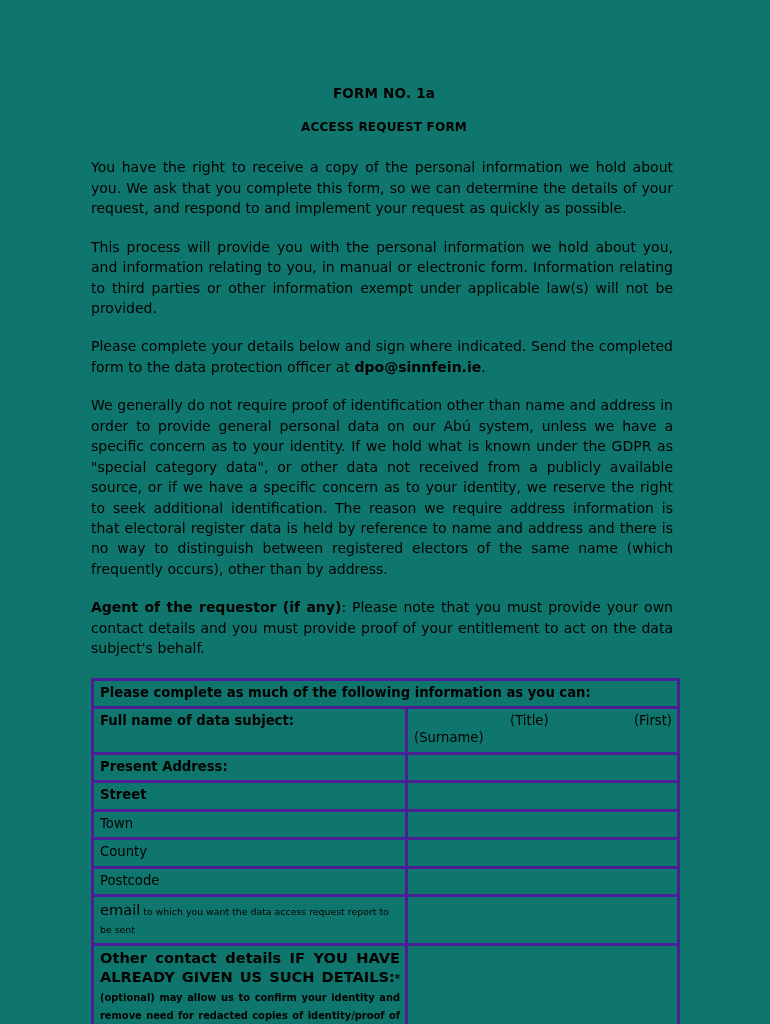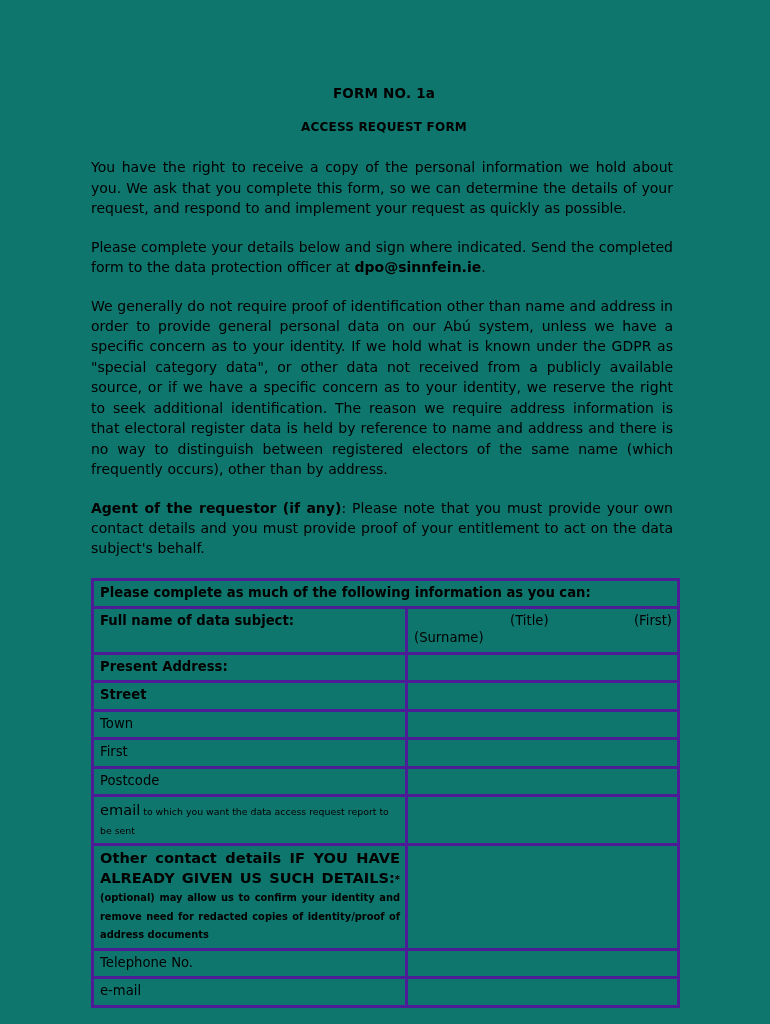--- a/index.html
+++ b/index.html
@@ -138,20 +138,21 @@
 <body>
 
 <div class="page">
   <div class="content">
 
     <div class="doc-title">FORM NO. 1a</div>
     <div class="doc-subtitle">ACCESS REQUEST FORM</div>
 
     <p class="para first-body">You have the right to receive a copy of the personal information we hold about you. We ask that you complete this form, so we can determine the details of your request, and respond to and implement your request as quickly as possible.</p>
 
+    <p class="para">This process will provide you with the personal information we hold about you, and information relating to you, in manual or electronic form. Information relating to third parties or other information exempt under applicable law(s) will not be provided.</p>
 
     <p class="para"><span>Please complete your details below and sign where indicated.  Send the completed form to the data protection officer at </span><b>dpo@sinnfein.ie</b><span>.</span></p>
 
     <p class="para">We generally do not require proof of identification other than name and address in order to provide general personal data on our Abú system, unless we have a specific concern as to your identity.  If we hold what is known under the GDPR as "special category data", or other data not received from a publicly available source, or if we have a specific concern as to your identity, we reserve the right to seek additional identification. The reason we require address information is that electoral register data is held by reference to name and address and there is no way to distinguish between registered electors of the same name (which frequently occurs), other than by address.</p>
 
     <p class="para"><b>Agent of the requestor (if any)</b><span>:  Please note that you must provide your own contact details and you must provide proof of your entitlement to act on the data subject's behalf.</span></p>
 
     <table class="form-table">
       <colgroup>
         <col class="col-label">
@@ -182,21 +183,21 @@
           <td class="t-bold">Street</td>
           <td class="blank-cell"></td>
         </tr>
 
         <tr class="row-std">
           <td class="t-plain">Town</td>
           <td class="blank-cell"></td>
         </tr>
 
         <tr class="row-std">
-          <td class="t-plain">First</td>
+          <td class="t-plain">County</td>
           <td class="blank-cell"></td>
         </tr>
 
         <tr class="row-std">
           <td class="t-plain">Postcode</td>
           <td class="blank-cell"></td>
         </tr>
 
         <tr>
           <td class="email-cell"><span class="email-big">email</span><span class="email-small"> to which you want the data access request report to be sent</span></td>

